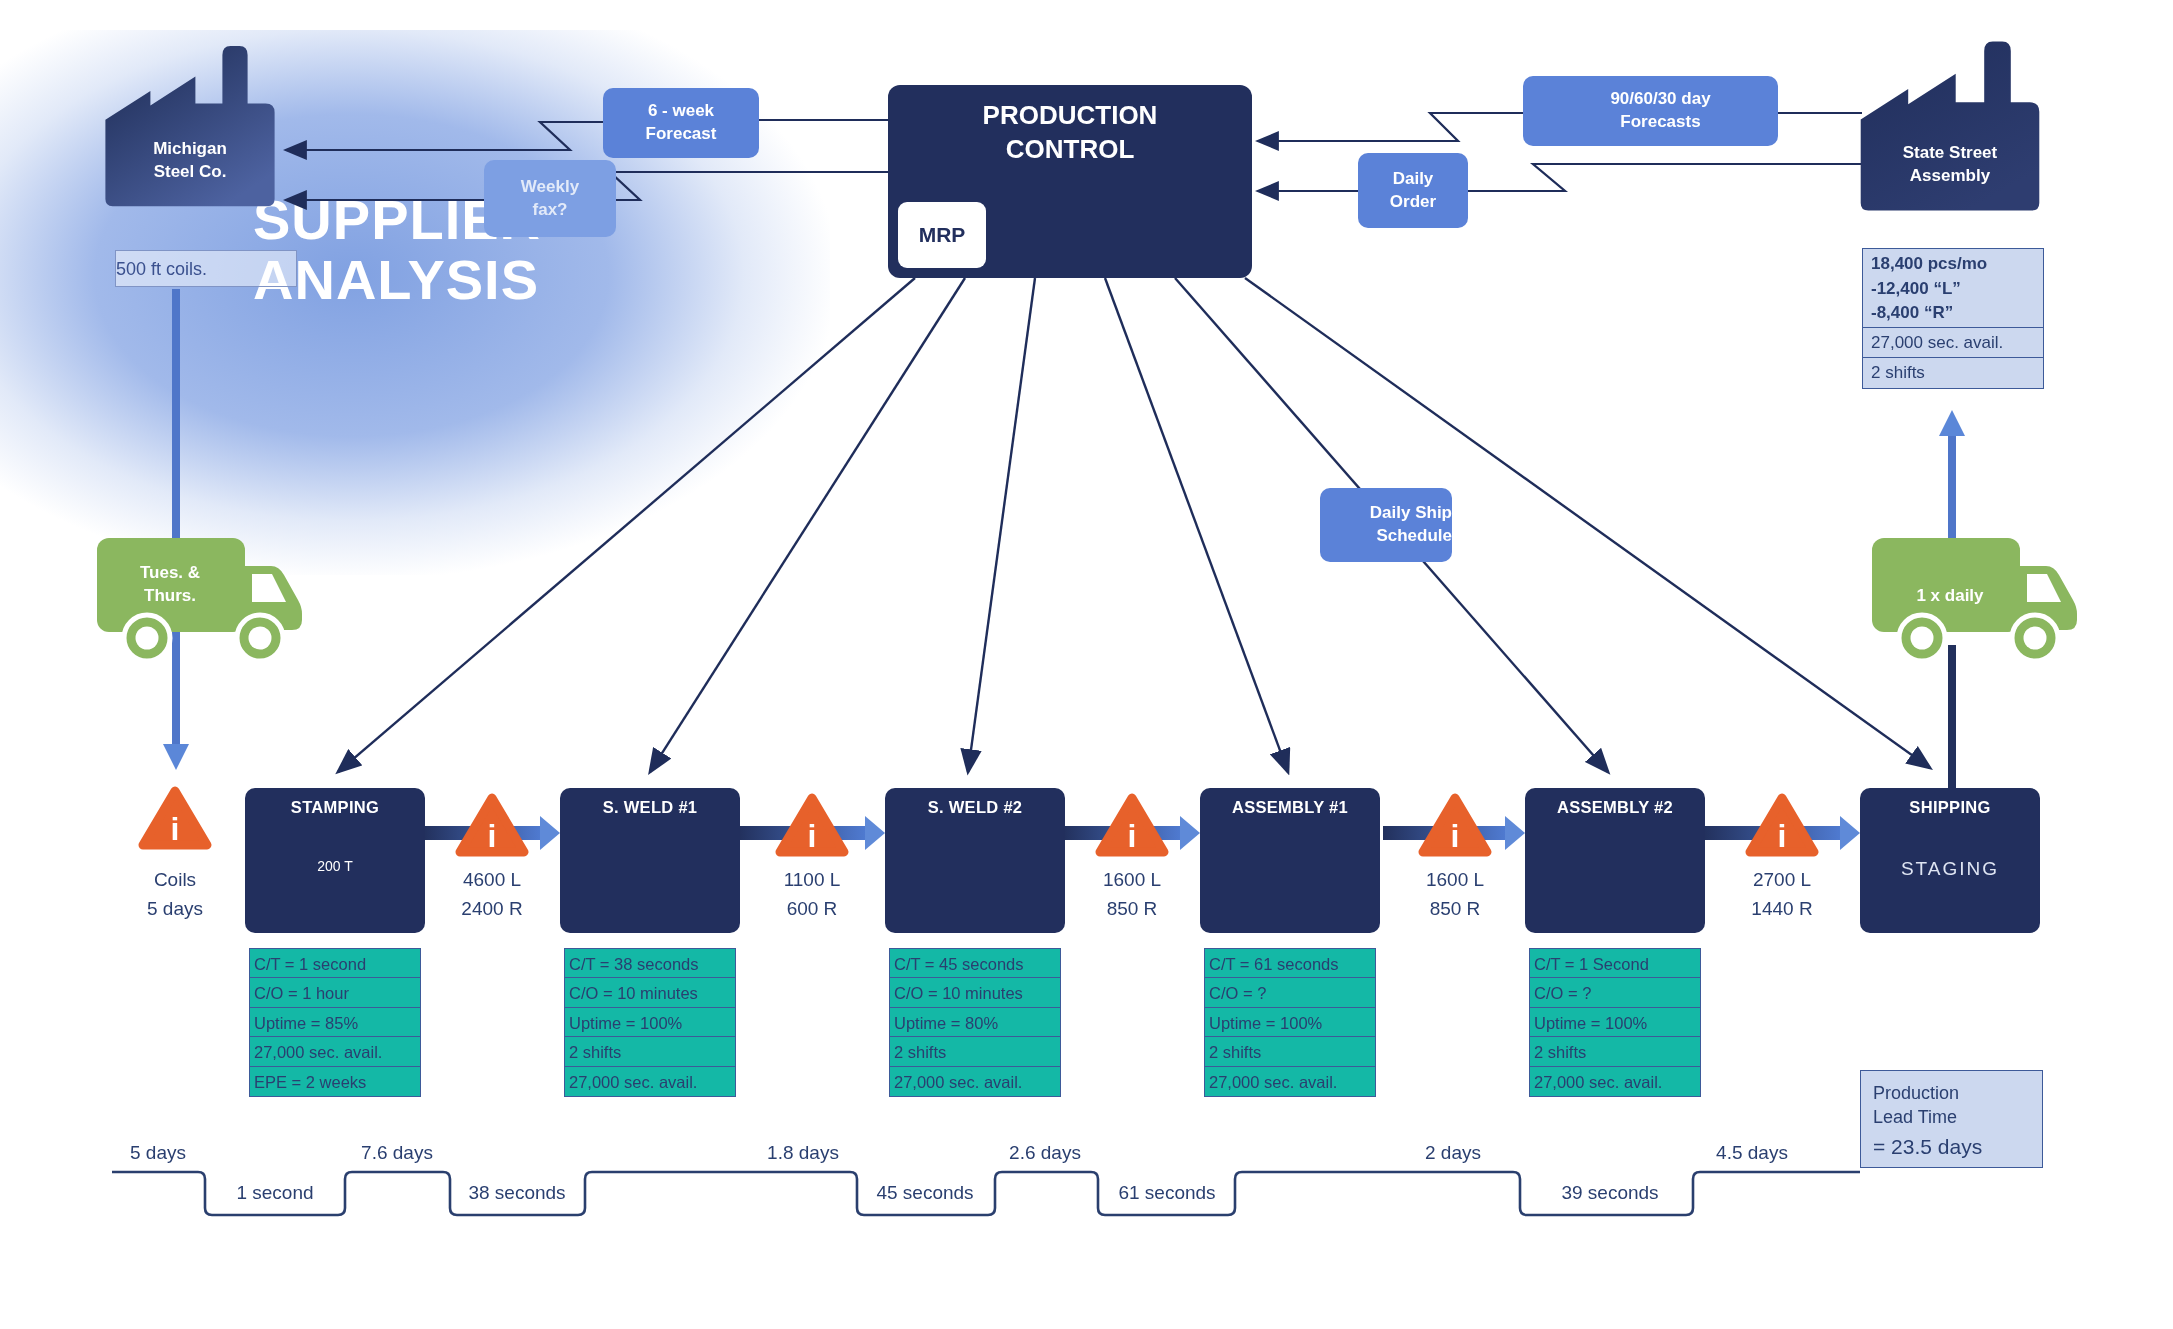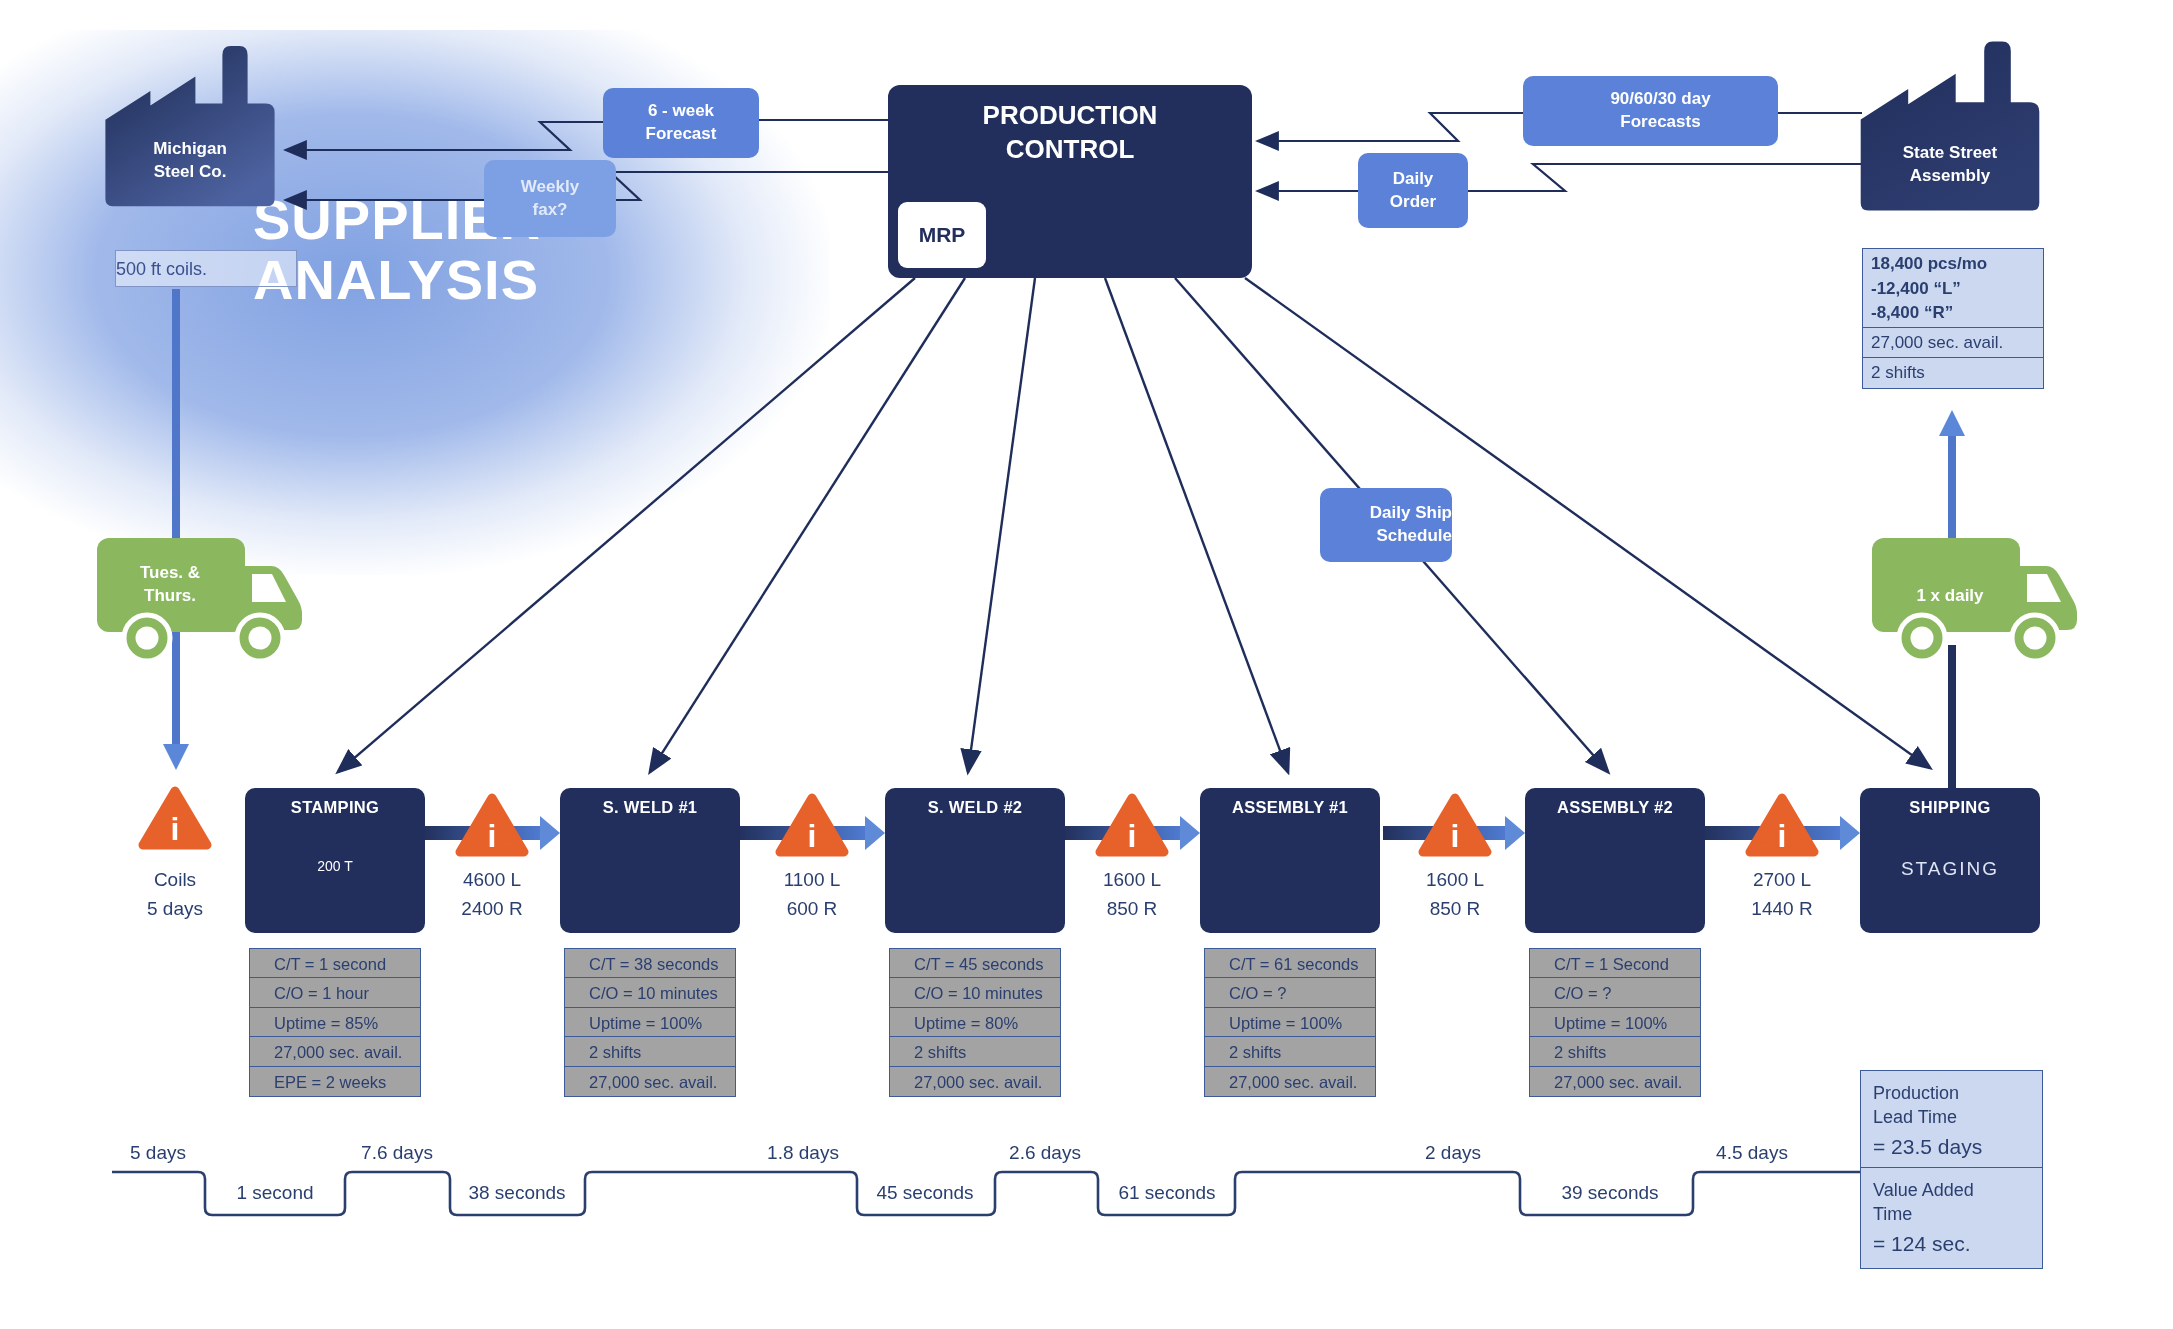--- a/index.html
+++ b/index.html
@@ -21,22 +21,22 @@
   .pc-title{position:absolute;top:14px;width:100%;text-align:center;color:#fff;font-weight:bold;font-size:26px;line-height:1.3;}
   .mrp{position:absolute;left:10px;top:117px;width:88px;height:66px;background:#fff;border-radius:9px;
        color:#222f5d;font-weight:bold;font-size:21px;text-align:center;line-height:66px;}
   
   .infobox{background:#5b82d8;border-radius:10px;z-index:4;color:#fff;font-weight:bold;font-size:17px;
            display:flex;flex-direction:column;align-items:center;justify-content:center;line-height:1.35;text-align:center;}
   .fax{background:#7d9fe3;color:rgba(255,255,255,.78);}
   .banner{font-size:20px;letter-spacing:.5px;}
   
   .dtable{z-index:4;font-size:16.5px;color:#2a3f70;}
-  .dtrow{width:172px;height:31px;line-height:31px;background:#a3a3a3;border:1.6px solid #3d5a99;
-         padding-left:24px;box-sizing:border-box;margin-top:-1.6px;white-space:nowrap;overflow:hidden;}
+  .dtrow{width:172px;height:31px;line-height:31px;background:#14b8a6;border:1.6px solid #3d5a99;
+         padding-left:4px;box-sizing:border-box;margin-top:-1.6px;white-space:nowrap;overflow:hidden;}
   .dtrow:first-child{margin-top:0;}
   .cellblock{background:#ccd8ef;border:1.6px solid #3d5a99;box-sizing:border-box;margin-top:-1.6px;color:#2a3f70;}
   
   .invlabel{z-index:6;width:120px;text-align:center;color:#2a3f70;font-size:19px;line-height:1.5;top:866px;}
   .tl-label{z-index:6;color:#2a3f70;font-size:19px;text-align:center;}
   
   .bar{position:absolute;top:826px;height:14px;z-index:3;background:linear-gradient(90deg,#22305c,#4f7ad0);}
   .bararrow{position:absolute;top:816px;width:0;height:0;z-index:3;
             border-top:17px solid transparent;border-bottom:17px solid transparent;border-left:20px solid #5f8ad8;}
   .vbar-blue{position:absolute;width:8px;background:#4f76c9;z-index:3;}
@@ -316,20 +316,15 @@
   <div class="abs tl-label" style="left:860px;top:1182px;width:130px;">45 seconds</div>
   <div class="abs tl-label" style="left:1102px;top:1182px;width:130px;">61 seconds</div>
   <div class="abs tl-label" style="left:1545px;top:1182px;width:130px;">39 seconds</div>
 
   <div class="abs" style="left:1860px;top:1072px;z-index:4;">
     <div class="cellblock" style="width:183px;height:98px;padding:10px 12px;font-size:18px;line-height:24px;">
       <div>Production</div>
       <div>Lead Time</div>
       <div style="font-size:21px;margin-top:6px;">= 23.5 days</div>
     </div>
-    <div class="cellblock" style="width:183px;height:102px;padding:10px 12px;font-size:18px;line-height:24px;">
-      <div>Value Added</div>
-      <div>Time</div>
-      <div style="font-size:21px;margin-top:6px;">= 124 sec.</div>
-    </div>
   </div>
 
 </div>
 
 </body></html>

